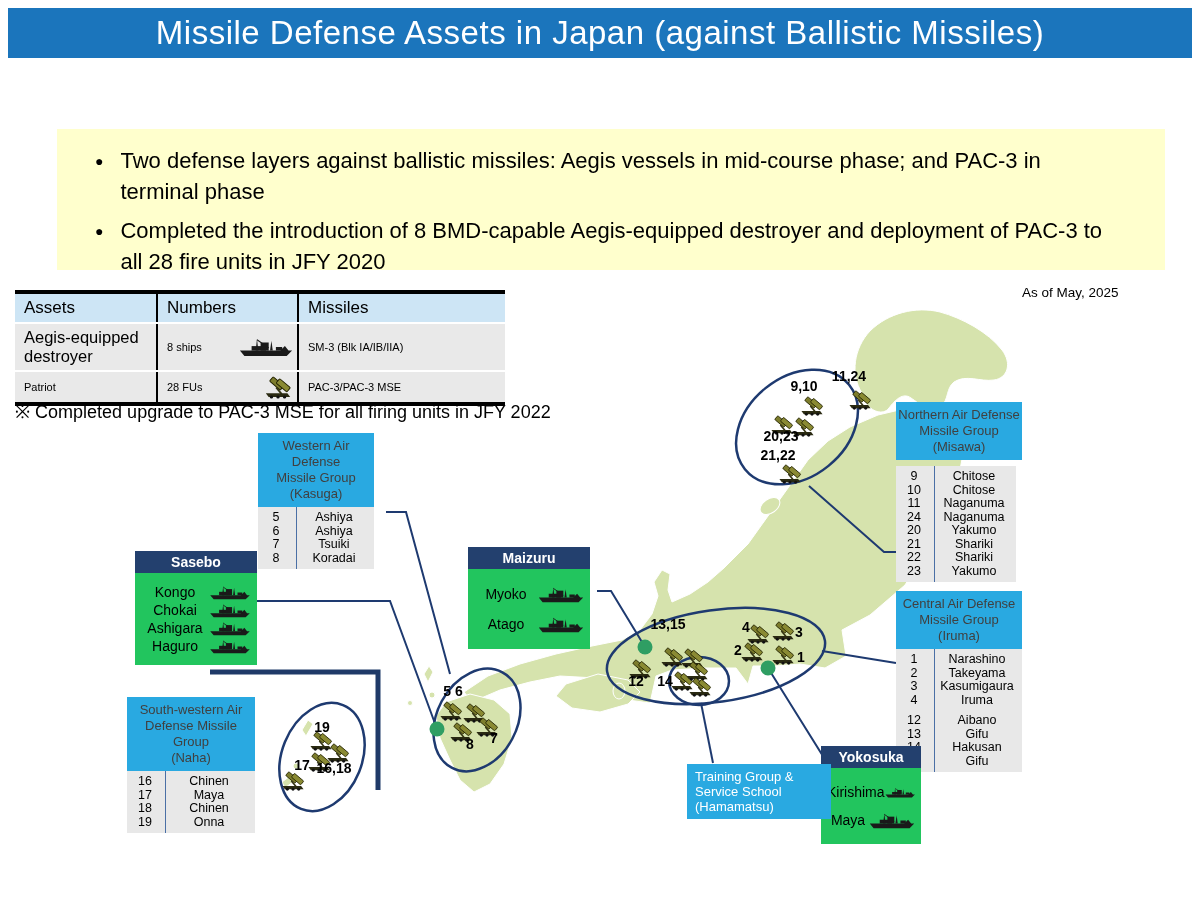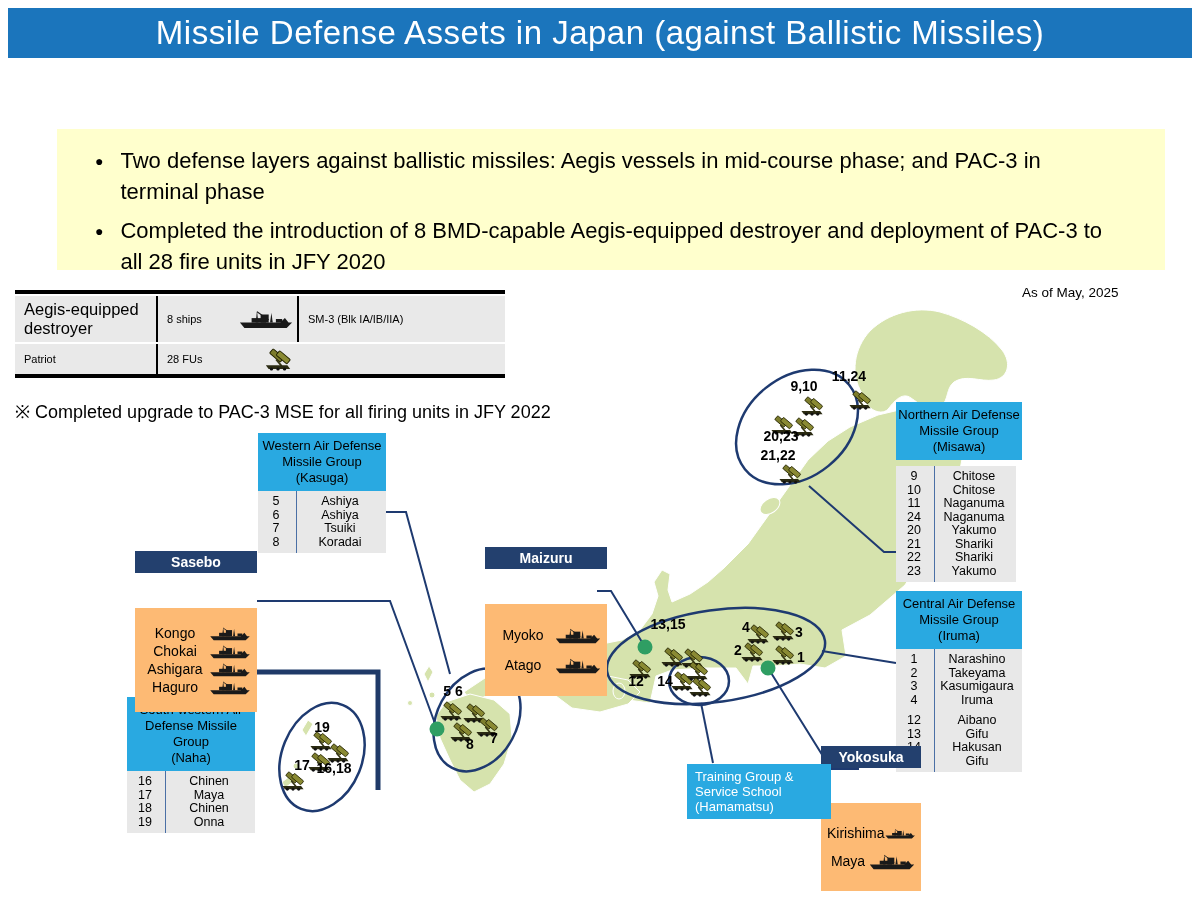--- a/index.html
+++ b/index.html
@@ -32,31 +32,31 @@
   .asset-2l{line-height:19px;font-size:16.5px;}
 
   .table-note{left:15px;top:399px;width:540px;font-size:18px;z-index:4;}
   .as-of{left:1022px;top:285px;font-size:13.5px;z-index:4;}
 
   
   .map-svg{left:0;top:0;z-index:1;pointer-events:none;}
   .map-label{position:absolute;transform:translate(-50%,-50%);font-size:14px;font-weight:bold;z-index:2;white-space:nowrap;}
 
   
-  .cyan-head{background:#29a9e1;color:#000000;text-align:center;font-size:13px;line-height:16px;padding:5px 2px;white-space:pre-line;}
+  .cyan-head{background:#29a9e1;color:#404040;text-align:center;font-size:13px;line-height:16px;padding:5px 2px;white-space:pre-line;}
   .unit-list{background:#e8e8e8;position:relative;padding:4px 0;}
   .unit-row{display:flex;line-height:13.5px;font-size:12.5px;}
   .unit-num{width:36px;text-align:center;}
   .unit-name{flex:1;text-align:center;}
   .vline{position:absolute;left:38px;top:0;bottom:0;width:1px;background:#4a6fa5;}
   .group-box{z-index:3;}
 
   
   .navy-head{background:#23406e;color:#fff;text-align:center;font-size:14px;padding:3px 0;font-weight:bold;}
-  .base-body{background:#fdba74;padding:16px 6px;margin-top:35px;}
+  .base-body{background:#22c55e;padding:10px 6px;}
   .ship-row{display:flex;align-items:center;}
   .ship-name{flex:1;text-align:center;font-size:14px;}
   .base-box{z-index:3;position:absolute;}
 
   .training-box{left:687px;top:764px;width:128px;background:#29a9e1;color:#fff;font-size:13px;line-height:15px;padding:5px 8px;white-space:pre-line;z-index:3;}
 </style>
 </head>
 <body>
 
 <svg class="abs map-svg" width="1200" height="900" viewBox="0 0 1200 900">
@@ -177,45 +177,51 @@
     <span class="marker">●</span>
     <span class="btxt">Two defense layers against ballistic missiles: Aegis vessels in mid-course phase; and PAC-3 in terminal phase</span>
   </div>
   <div class="bullet">
     <span class="marker">●</span>
     <span class="btxt">Completed the introduction of 8 BMD-capable Aegis-equipped destroyer and deployment of PAC-3 to all 28 fire units in JFY 2020</span>
   </div>
 </div>
 
 <div class="abs assets-table">
+  <div class="t-row t-head">
+    <div class="cell c1">Assets</div>
+    <div class="cell c2">Numbers</div>
+    <div class="cell c3">Missiles</div>
+  </div>
   <div class="t-row t-body t-r1">
     <div class="cell c1 asset-2l">Aegis-equipped destroyer</div>
     <div class="cell c2">
       <span>8 ships</span>
       <svg width="54" height="20" viewBox="0 0 60 22">
           <use href="#sym-ship"></use>
         </svg>
     </div>
     <div class="cell c3">SM-3 (Blk IA/IB/IIA)</div>
   </div>
   <div class="t-row t-body t-r2">
     <div class="cell c1">Patriot</div>
     <div class="cell c2">
       <span>28 FUs</span>
       <svg width="30" height="23" viewBox="0 0 32 24">
           <use href="#sym-pac3"></use>
         </svg>
     </div>
+    <div class="cell c3">PAC-3/PAC-3 MSE</div>
   </div>
 </div>
 
 <div class="abs table-note">※ Completed upgrade to PAC-3 MSE for all firing units in JFY 2022</div>
 <div class="abs as-of">As of May, 2025</div>
 
-<div class="abs group-box" style="left:258px;top:433px;width:128px">
+<div class="abs group-box" style="left:258px;top:433px;width:116px">
   <div class="cyan-head">Western Air Defense
 Missile Group
 (Kasuga)</div>
   <div class="unit-list">
     <div class="vline"></div>
     <div class="unit-row">
         <span class="unit-num">5</span>
         <span class="unit-name">Ashiya</span>
       </div>
     <div class="unit-row">
@@ -364,21 +370,21 @@
       </div>
     <div class="ship-row" style="height:18px">
         <span class="ship-name">Haguro</span>
         <svg width="42" height="15" viewBox="0 0 60 22">
           <use href="#sym-ship"></use>
         </svg>
       </div>
   </div>
 </div>
 
-<div class="base-box" style="left:485px;top:547px;width:122px">
+<div class="base-box" style="left:468px;top:547px;width:122px">
   <div class="navy-head">Maizuru</div>
   <div class="base-body">
     <div class="ship-row" style="height:30px">
         <span class="ship-name">Myoko</span>
         <svg width="46" height="17" viewBox="0 0 60 22">
           <use href="#sym-ship"></use>
         </svg>
       </div>
     <div class="ship-row" style="height:30px">
         <span class="ship-name">Atago</span>

